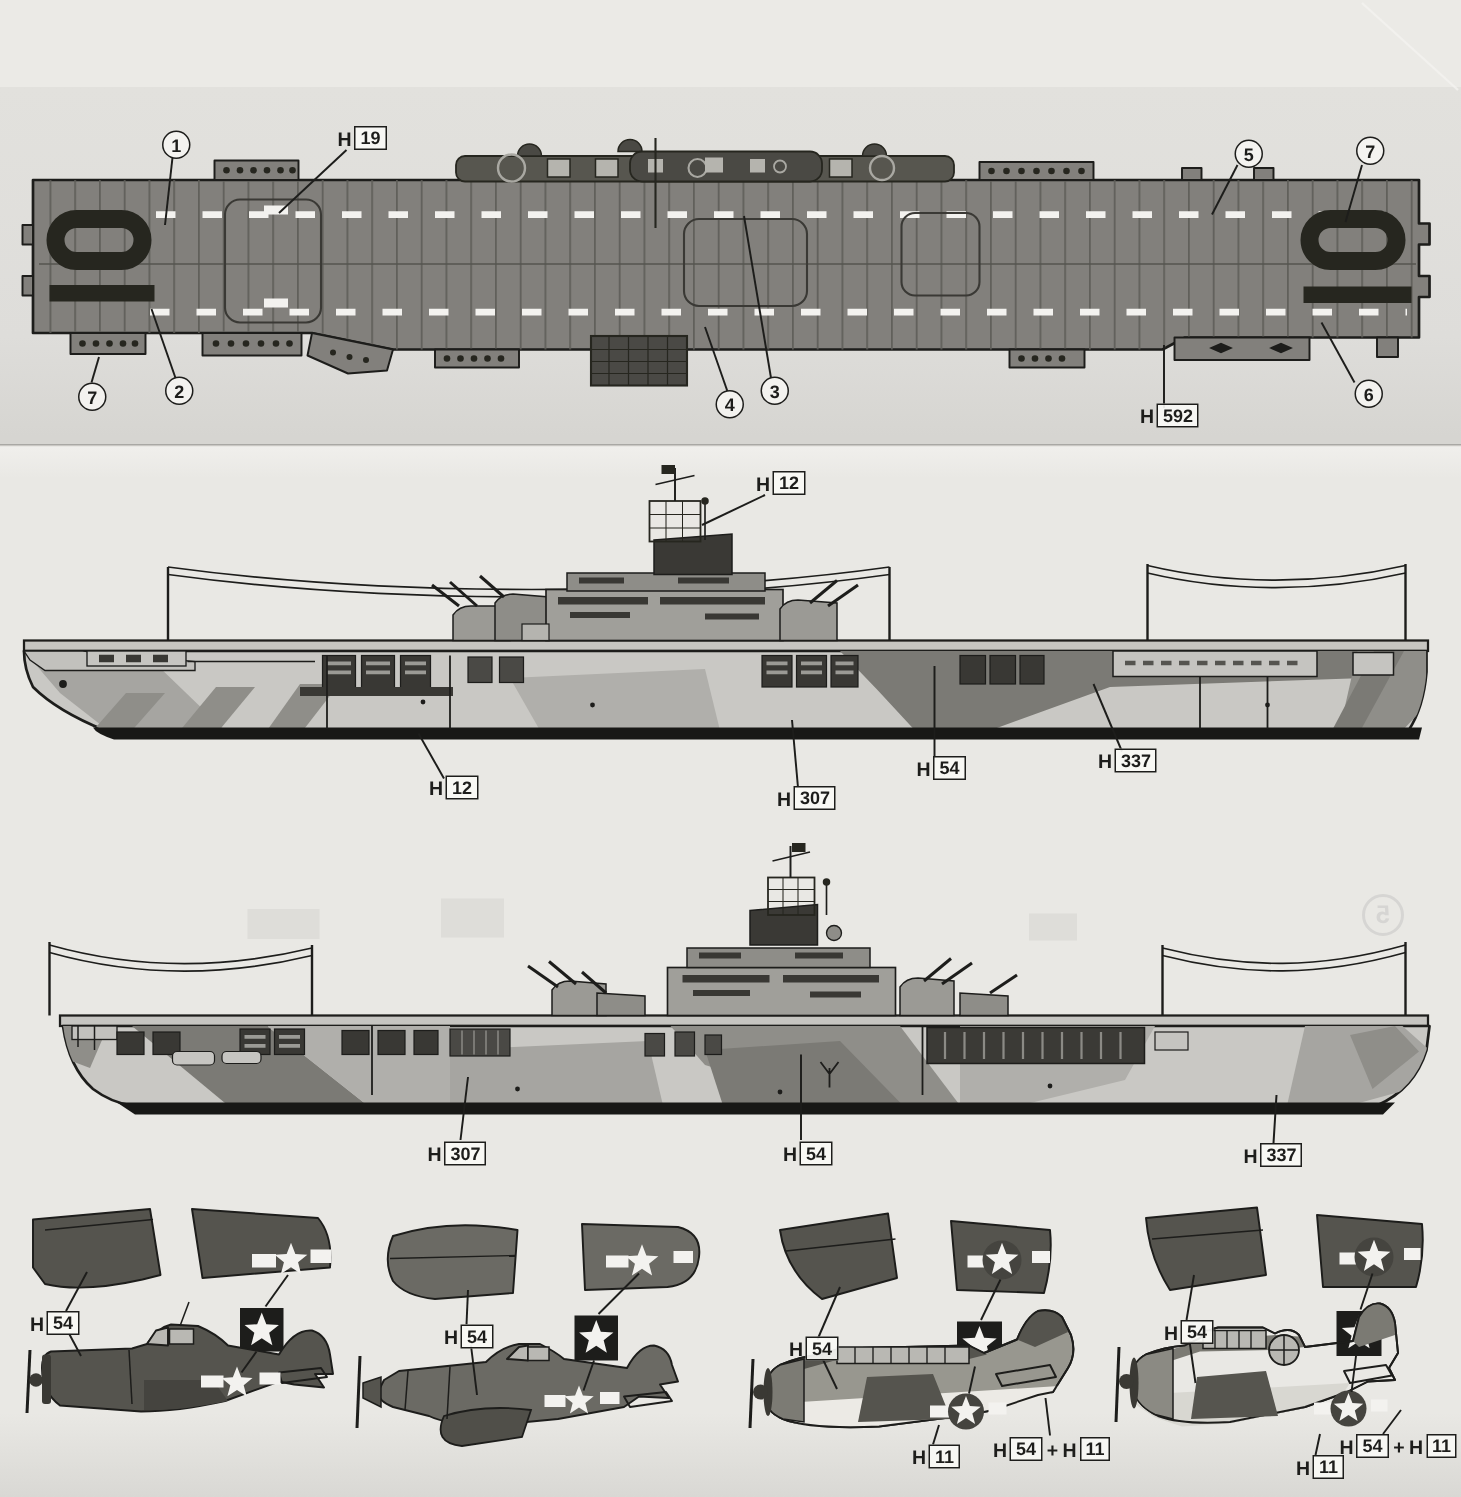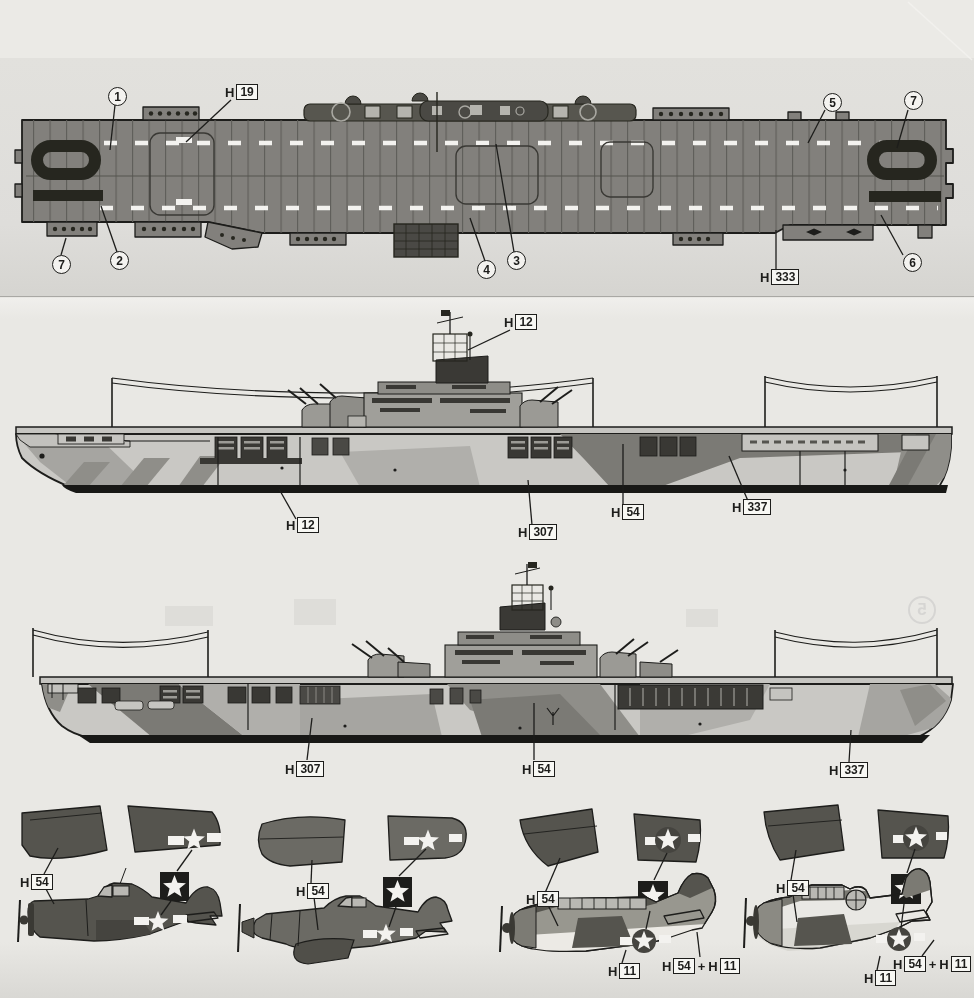--- a/index.html
+++ b/index.html
@@ -660,21 +660,21 @@
   <span class="callout" style="left:903px;top:253px">6</span>
   <span class="callout" style="left:904px;top:91px">7</span>
   <span class="callout" style="left:52px;top:255px">7</span>
 
   <span class="pcode" style="left:225px;top:84px">
       <span>H</span>
       <span class="box">19</span>
     </span>
   <span class="pcode" style="left:760px;top:269px">
       <span>H</span>
-      <span class="box">333</span>
+      <span class="box">592</span>
     </span>
 
   <span class="pcode" style="left:504px;top:314px">
       <span>H</span>
       <span class="box">12</span>
     </span>
   <span class="pcode" style="left:286px;top:517px">
       <span>H</span>
       <span class="box">12</span>
     </span>

